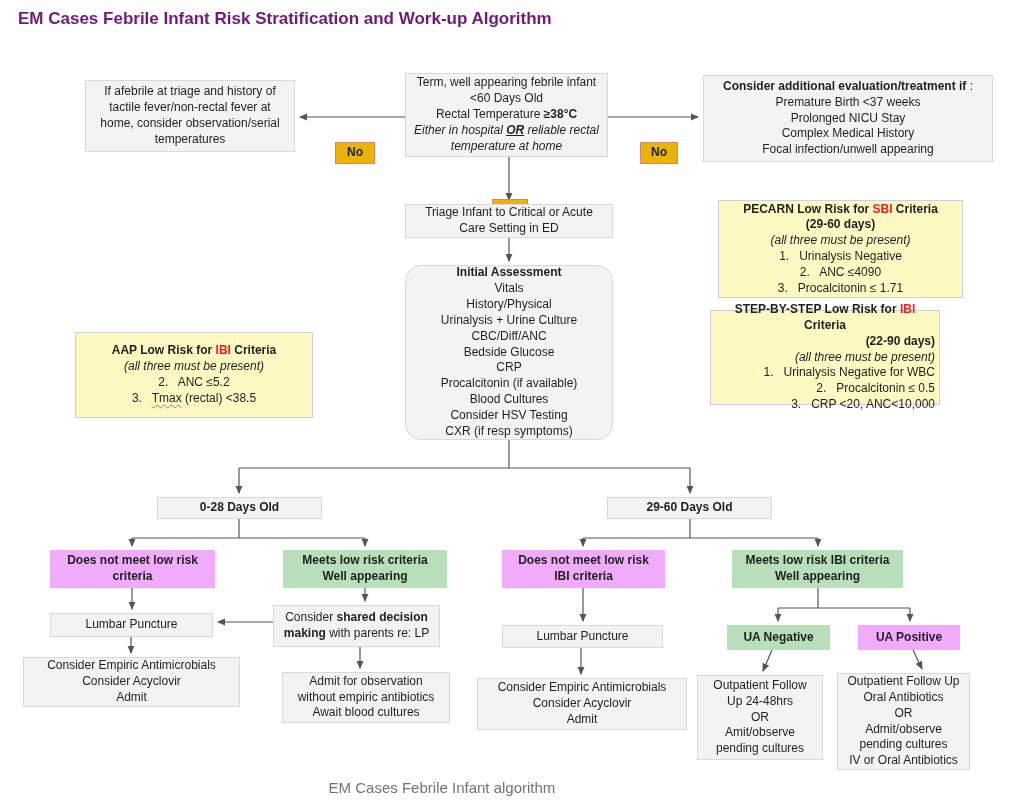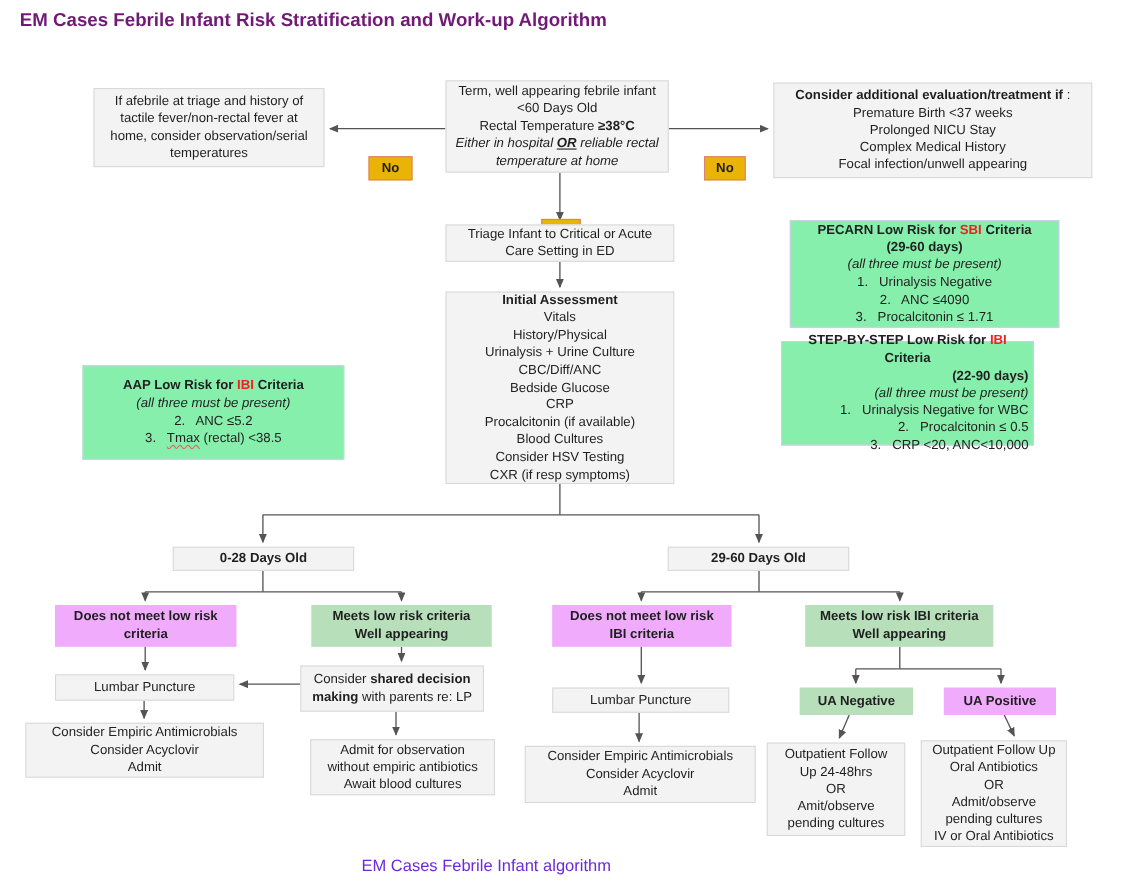--- a/index.html
+++ b/index.html
@@ -2,34 +2,34 @@
 <html><head>
 <meta charset="utf-8">
 <style>
   html,body{margin:0;padding:0;background:#ffffff;}
   #page{position:relative;width:1024px;height:801px;background:#ffffff;
         font-family:"Liberation Sans","DejaVu Sans",sans-serif;overflow:hidden;}
   #wires{position:absolute;left:0;top:0;width:1024px;height:801px;z-index:0;}
   .bx{position:absolute;box-sizing:border-box;background:#f3f3f3;border:1px solid #d9d9d9;
       font-size:12px;line-height:1.32;color:#1f1f1f;text-align:center;
       display:flex;flex-direction:column;justify-content:center;padding:2px 4px;z-index:1;}
-  .blue{background:#86efac;border-color:#c9d1e6;}
+  .blue{background:#fef9c3;border-color:#c9d1e6;}
   .pink{background:#f0abfc;border:none;}
   .green{background:#b7dfba;border:none;}
   .tag{background:#eab308;border:1px solid #d98278;font-weight:bold;margin-top:36px;}
   .b{font-weight:bold;}
   .i{font-style:italic;}
   .red{color:#ee2222;}
   .pre{white-space:pre-wrap;}
   .orline{font-weight:bold;text-decoration:underline;}
   .wavy{text-decoration:underline;text-decoration-style:wavy;text-decoration-color:#e06666;
         text-decoration-thickness:1px;text-underline-offset:2px;}
   .title{position:absolute;left:18px;top:9px;font-size:17px;font-weight:bold;color:#701a75;z-index:1;}
   .caption{position:absolute;left:0;top:779px;width:884px;text-align:center;
-           font-size:15px;color:#6d28d9;z-index:1;}
+           font-size:15px;color:#737373;z-index:1;}
   .c{stroke:#545454;stroke-width:1.2;fill:none;}
 </style>
 </head>
 <body>
 
 <div id="page">
 
   <div class="title">EM Cases Febrile Infant Risk Stratification and Work-up Algorithm</div>
 
   <svg id="wires" width="1024" height="801" viewBox="0 0 1024 801">
@@ -102,21 +102,21 @@
 
   <div class="bx tag" style="left:492px;top:163px;width:36px;height:24px;">
     <div>Yes</div>
   </div>
 
   <div class="bx" style="left:405px;top:204px;width:208px;height:34px;">
     <div>Triage Infant to Critical or Acute</div>
     <div>Care Setting in ED</div>
   </div>
 
-  <div class="bx" style="left:405px;top:265px;width:208px;height:175px;">
+  <div class="bx" style="left:405px;top:265px;width:208px;height:175px;border-radius:16px;">
     <div class="b">Initial Assessment</div>
     <div>Vitals</div>
     <div>History/Physical</div>
     <div>Urinalysis + Urine Culture</div>
     <div>CBC/Diff/ANC</div>
     <div>Bedside Glucose</div>
     <div>CRP</div>
     <div>Procalcitonin (if available)</div>
     <div>Blood Cultures</div>
     <div>Consider HSV Testing</div>

